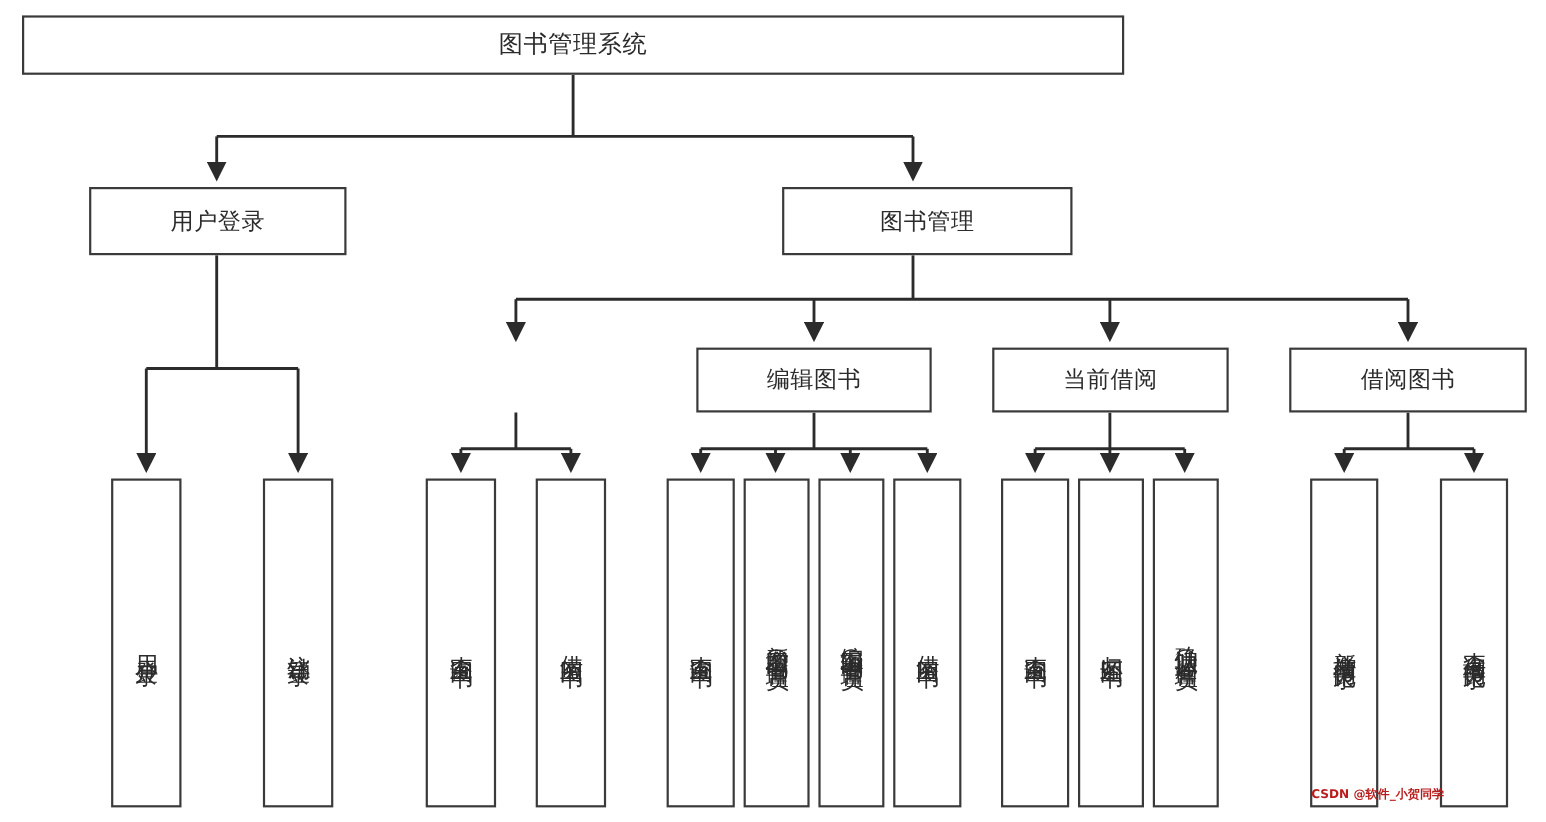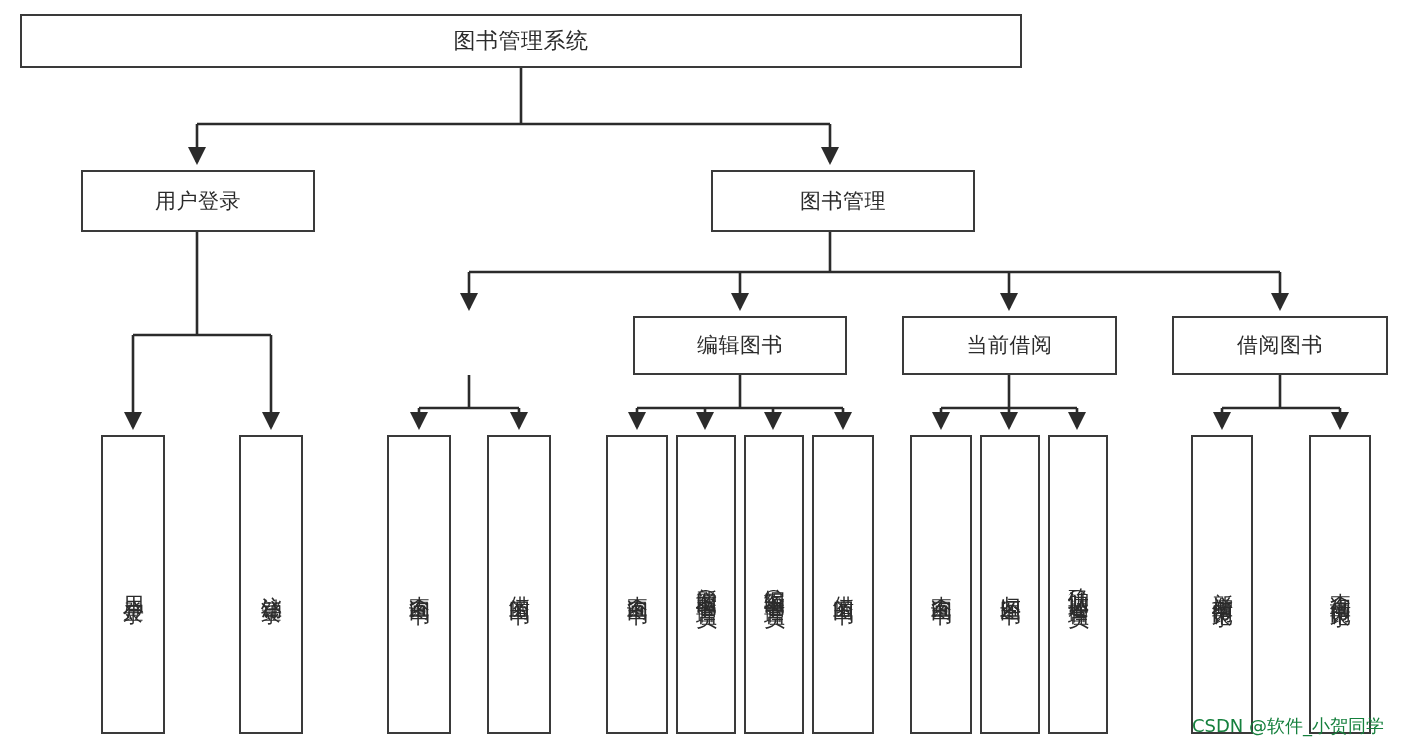--- a/index.html
+++ b/index.html
@@ -56,24 +56,25 @@
   .node.vert .label {
     writing-mode: vertical-rl;
     text-orientation: upright;
     font-size: 21px;
     line-height: 1.1;
     letter-spacing: 3px;
     white-space: nowrap;
   }
   .watermark {
     position: absolute;
-    font-size: 18px;
-    color: #15803d;
+    font-size: 11px;
+    color: #b91c1c;
     white-space: nowrap;
     font-family: "DejaVu Sans", "Liberation Sans", sans-serif;
+    font-weight: bold;
   }
 </style>
 </head>
 <body>
 
 <div id="canvas">
 
   <svg class="edges" viewBox="0 0 1405 747" xmlns="http://www.w3.org/2000/svg">
     <defs>
       <marker id="arrow" viewBox="0 0 12 12" refX="10" refY="6" markerWidth="7" markerHeight="7" orient="auto-start-reverse">

